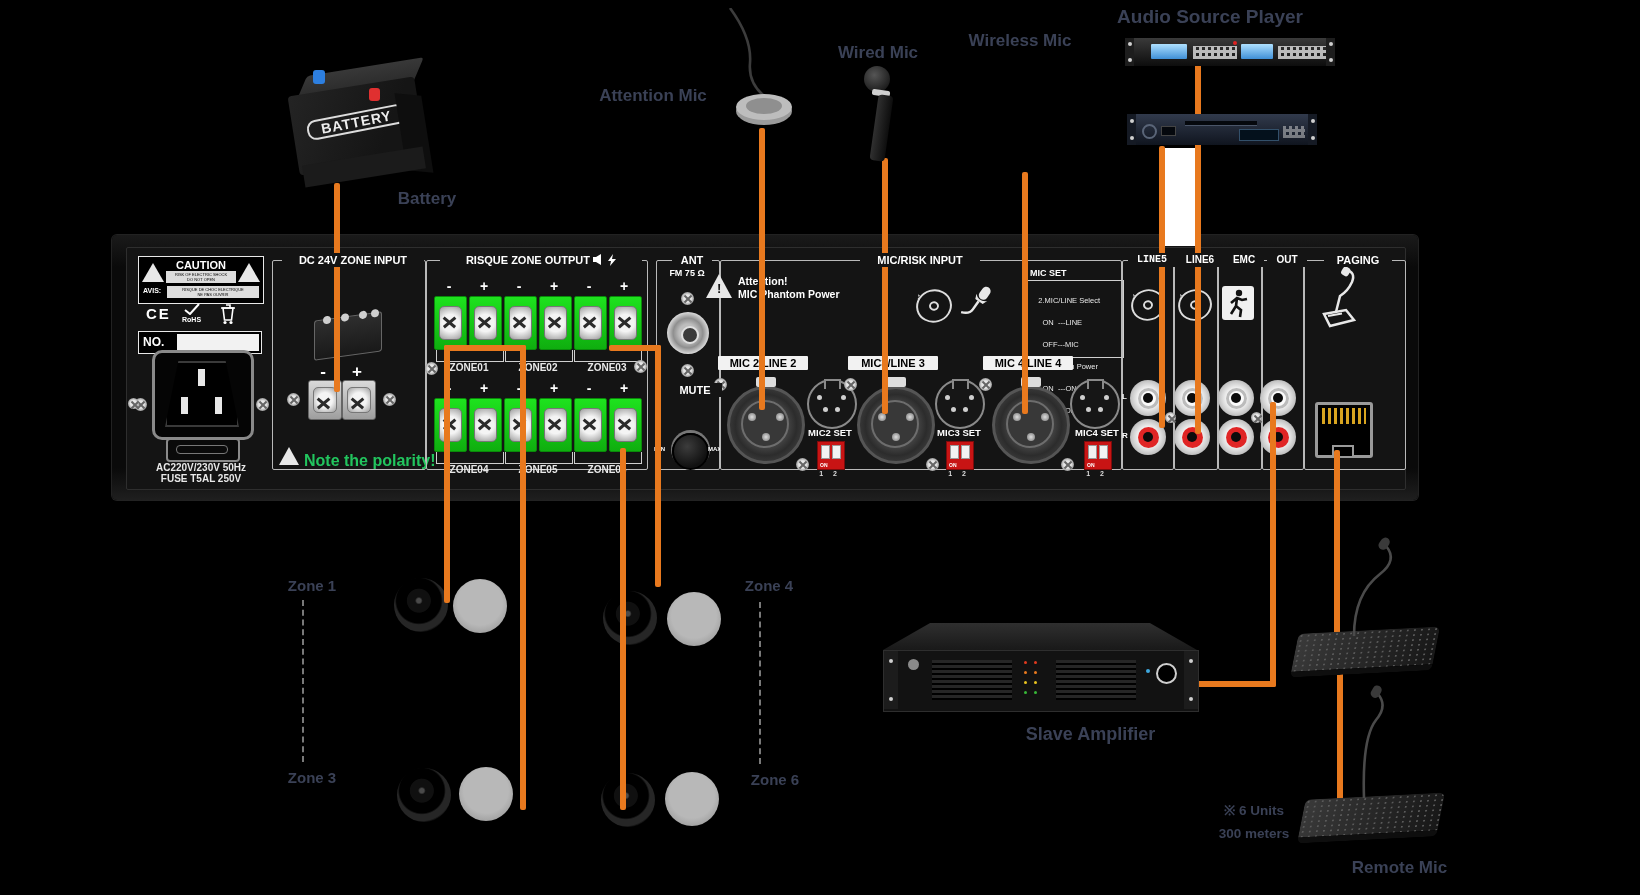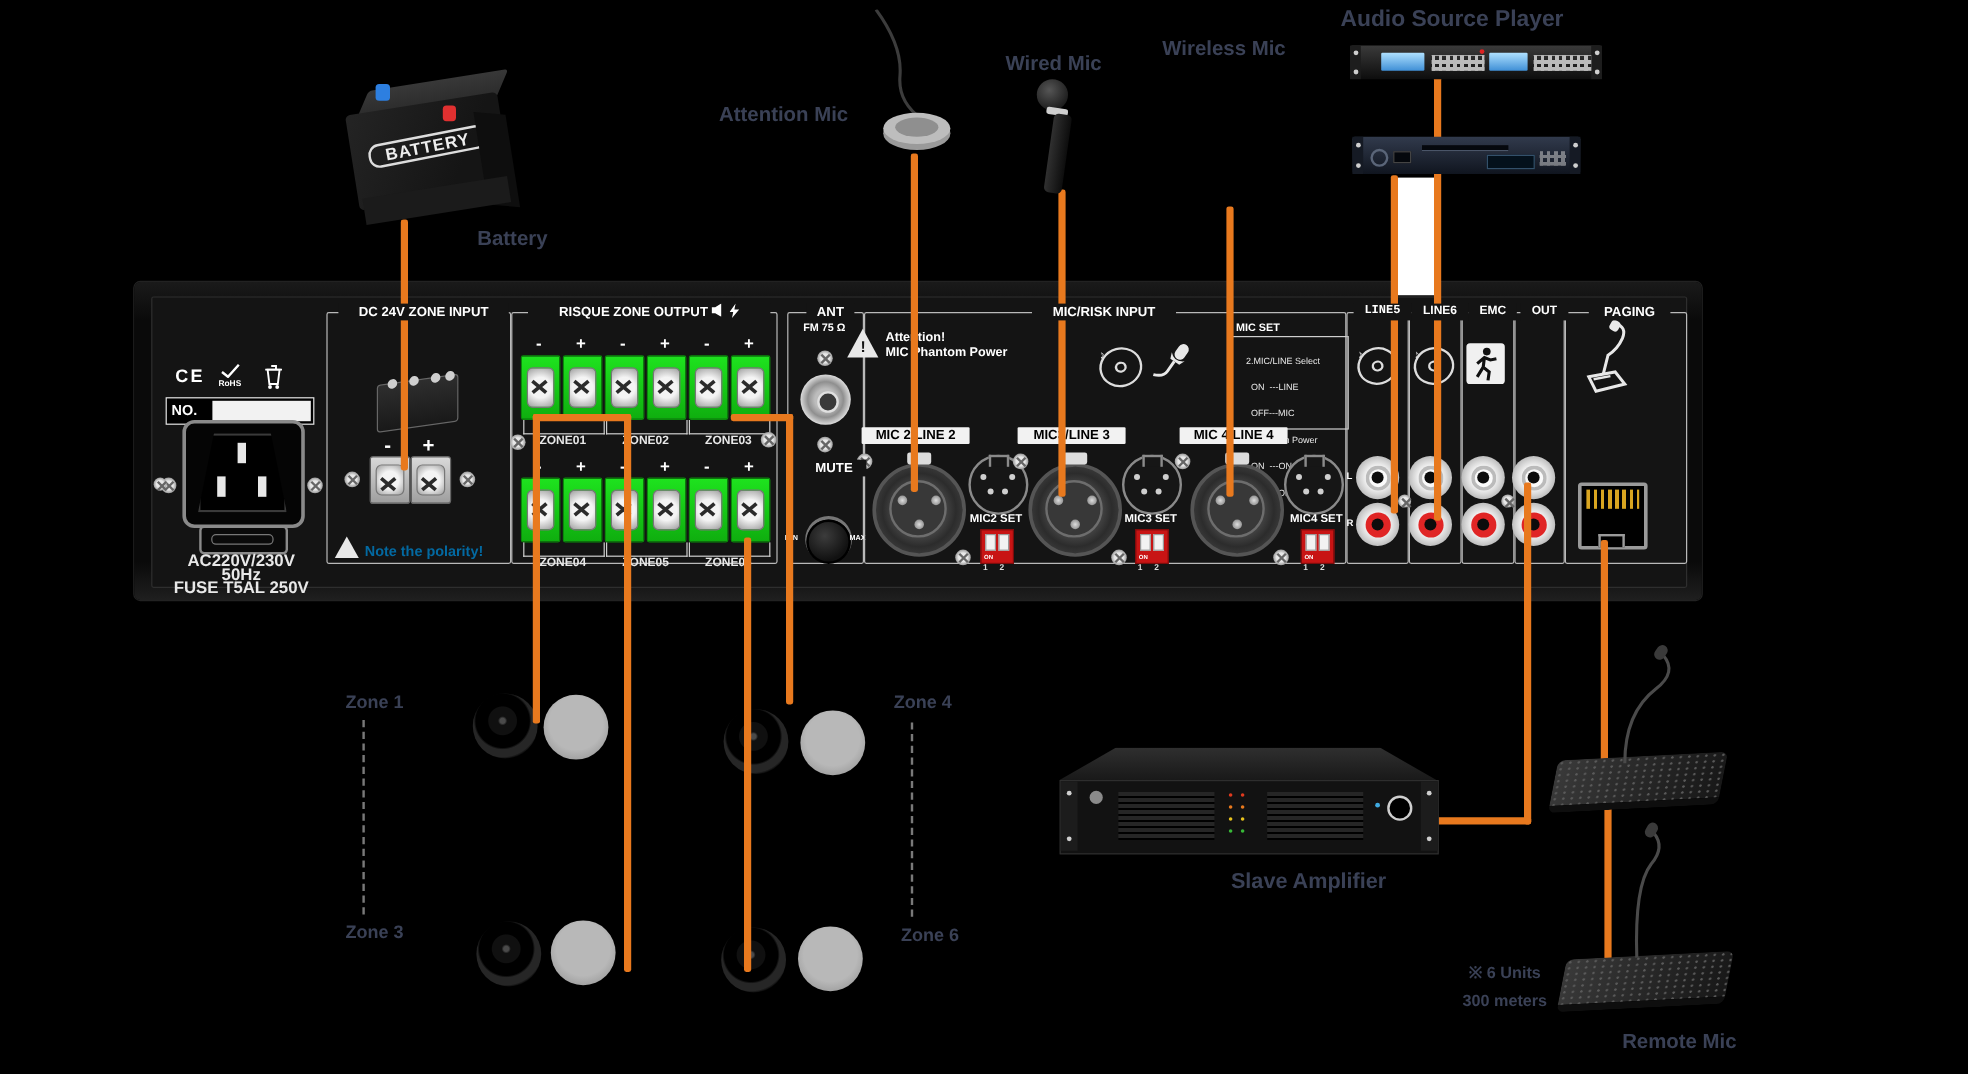--- a/index.html
+++ b/index.html
@@ -82,20 +82,34 @@
      border-bottom:6px solid #0e0e0e;}
 </style>
 </head>
 <body>
 
 <div id="stage">
 
   <div class="panel-outer"></div>
   <div class="panel-inner"></div>
 
+  <div class="abs" style="left:138px;top:256px;width:124px;height:46px;border:1px solid #e8e8e8;background:#000;">
+    <div class="abs" style="left:3px;top:6px;width:0;height:0;border-left:11px solid transparent;border-right:11px solid transparent;border-bottom:19px solid #e8e8e8;"></div>
+    <div class="abs" style="right:3px;top:6px;width:0;height:0;border-left:11px solid transparent;border-right:11px solid transparent;border-bottom:19px solid #e8e8e8;"></div>
+    <div class="abs" style="left:26px;top:2px;width:72px;text-align:center;color:#fff;font-size:11px;font-weight:bold;">CAUTION</div>
+    <div class="abs" style="left:27px;top:14px;width:70px;background:#ddd;color:#000;font-size:4px;text-align:center;line-height:5px;padding:1px 0;">
+      <span>RISK OF ELECTRIC SHOCK</span><br>
+      <span>DO NOT OPEN</span>
+    </div>
+    <div class="abs" style="left:4px;top:30px;color:#fff;font-size:7px;font-weight:bold;">AVIS:</div>
+    <div class="abs" style="left:28px;top:29px;width:92px;background:#ddd;color:#000;font-size:4px;line-height:5px;text-align:center;padding:1px 0;">
+      <span>RISQUE DE CHOC ELECTRIQUE</span><br>
+      <span>NE PAS OUVRIR</span>
+    </div>
+  </div>
   <div class="abs" style="left:146px;top:305px;color:#fff;font-size:15px;font-weight:bold;letter-spacing:2px;">CE</div>
   <div class="abs" style="left:182px;top:303px;color:#fff;font-size:7px;font-weight:bold;text-align:center;">
     <svg width="18" height="12" viewBox="0 0 18 12">
         <path d="M2 7 L7 11 L16 1" stroke="#fff" stroke-width="2" fill="none"></path>
       </svg>
     <div>RoHS</div>
   </div>
   <div class="abs" style="left:218px;top:303px;">
     <svg width="20" height="22" viewBox="0 0 20 22">
         <path d="M5 5 h10 l-1.5 12 h-7 z" fill="none" stroke="#fff" stroke-width="1.6"></path>
@@ -111,21 +125,21 @@
 
   <div class="abs" style="left:152px;top:350px;width:96px;height:84px;border:3px solid #8a8a8a;border-radius:10px;background:#050505;">
     <div class="abs" style="left:10px;top:8px;width:70px;height:62px;background:#000;border:2px solid #3a3a3a;clip-path:polygon(18% 0,82% 0,100% 100%,0 100%);"></div>
     <div class="abs" style="left:43px;top:16px;width:7px;height:17px;background:#e8e8e8;"></div>
     <div class="abs" style="left:26px;top:44px;width:7px;height:17px;background:#e8e8e8;"></div>
     <div class="abs" style="left:60px;top:44px;width:7px;height:17px;background:#e8e8e8;"></div>
   </div>
   <div class="abs" style="left:166px;top:438px;width:70px;height:20px;border:2px solid #8a8a8a;border-radius:4px;background:#0a0a0a;">
     <div class="abs" style="left:8px;top:5px;width:50px;height:7px;border:1.5px solid #777;border-radius:4px;"></div>
   </div>
-  <div class="cap" style="left:140px;top:462px;width:122px;color:#e8e8e8;font-size:14px;line-height:11px;">
+  <div class="cap" style="left:140px;top:462px;width:122px;color:#e8e8e8;font-size:10px;line-height:11px;">
     <span>AC220V/230V 50Hz</span><br>
     <span>FUSE  T5AL 250V</span>
   </div>
   <div class="scr" style="left:134px;top:398px;"></div>
   <div class="scr" style="left:256px;top:398px;"></div>
 
   <div class="sec" style="left:272px;width:152px;"></div>
   <div class="sec-h" style="left:282px;width:132px;">DC 24V ZONE INPUT</div>
   <div class="abs" style="left:314px;top:316px;width:66px;height:38px;background:linear-gradient(#2e2e2e,#191919);border:1px solid #666;transform:skewY(-8deg);border-radius:3px;">
     <div class="abs" style="left:8px;top:-4px;width:8px;height:8px;border-radius:50%;background:#cfcfcf;"></div>
@@ -137,21 +151,21 @@
   <div class="pol" style="left:340px;top:362px;font-size:17px;">+</div>
   <div class="abs" style="left:308px;top:380px;width:32px;height:38px;background:linear-gradient(#d9d9d9,#9e9e9e);border:1px solid #666;border-radius:3px;">
     <div class="tscrew" style="width:22px;height:24px;margin-top:6px;"></div>
   </div>
   <div class="abs" style="left:342px;top:380px;width:32px;height:38px;background:linear-gradient(#d9d9d9,#9e9e9e);border:1px solid #666;border-radius:3px;">
     <div class="tscrew" style="width:22px;height:24px;margin-top:6px;"></div>
   </div>
   <div class="scr" style="left:287px;top:393px;"></div>
   <div class="scr" style="left:383px;top:393px;"></div>
   <div class="abs" style="left:279px;top:447px;width:0;height:0;border-left:10px solid transparent;border-right:10px solid transparent;border-bottom:18px solid #e8e8e8;"></div>
-  <div class="abs" style="left:304px;top:452px;color:#0369a1;font-size:12px;font-weight:bold;">Note the polarity!</div>
+  <div class="abs" style="left:304px;top:452px;color:#22c55e;font-size:16px;font-weight:bold;">Note the polarity!</div>
 
   <div class="sec" style="left:426px;width:220px;"></div>
   <div class="sec-h" style="left:440px;width:192px;">
     <span>RISQUE ZONE OUTPUT</span>
     <svg width="12" height="11" viewBox="0 0 12 11" style="vertical-align:-1px;">
         <path d="M0 3 h3 L8 0 v11 L3 8 H0 z" fill="#fff"></path>
       </svg>
     <svg width="8" height="12" viewBox="0 0 8 12" style="vertical-align:-2px;">
         <path d="M5 0 L0 7 h3 L2 12 L8 5 H4 z" fill="#fff"></path>
       </svg>

